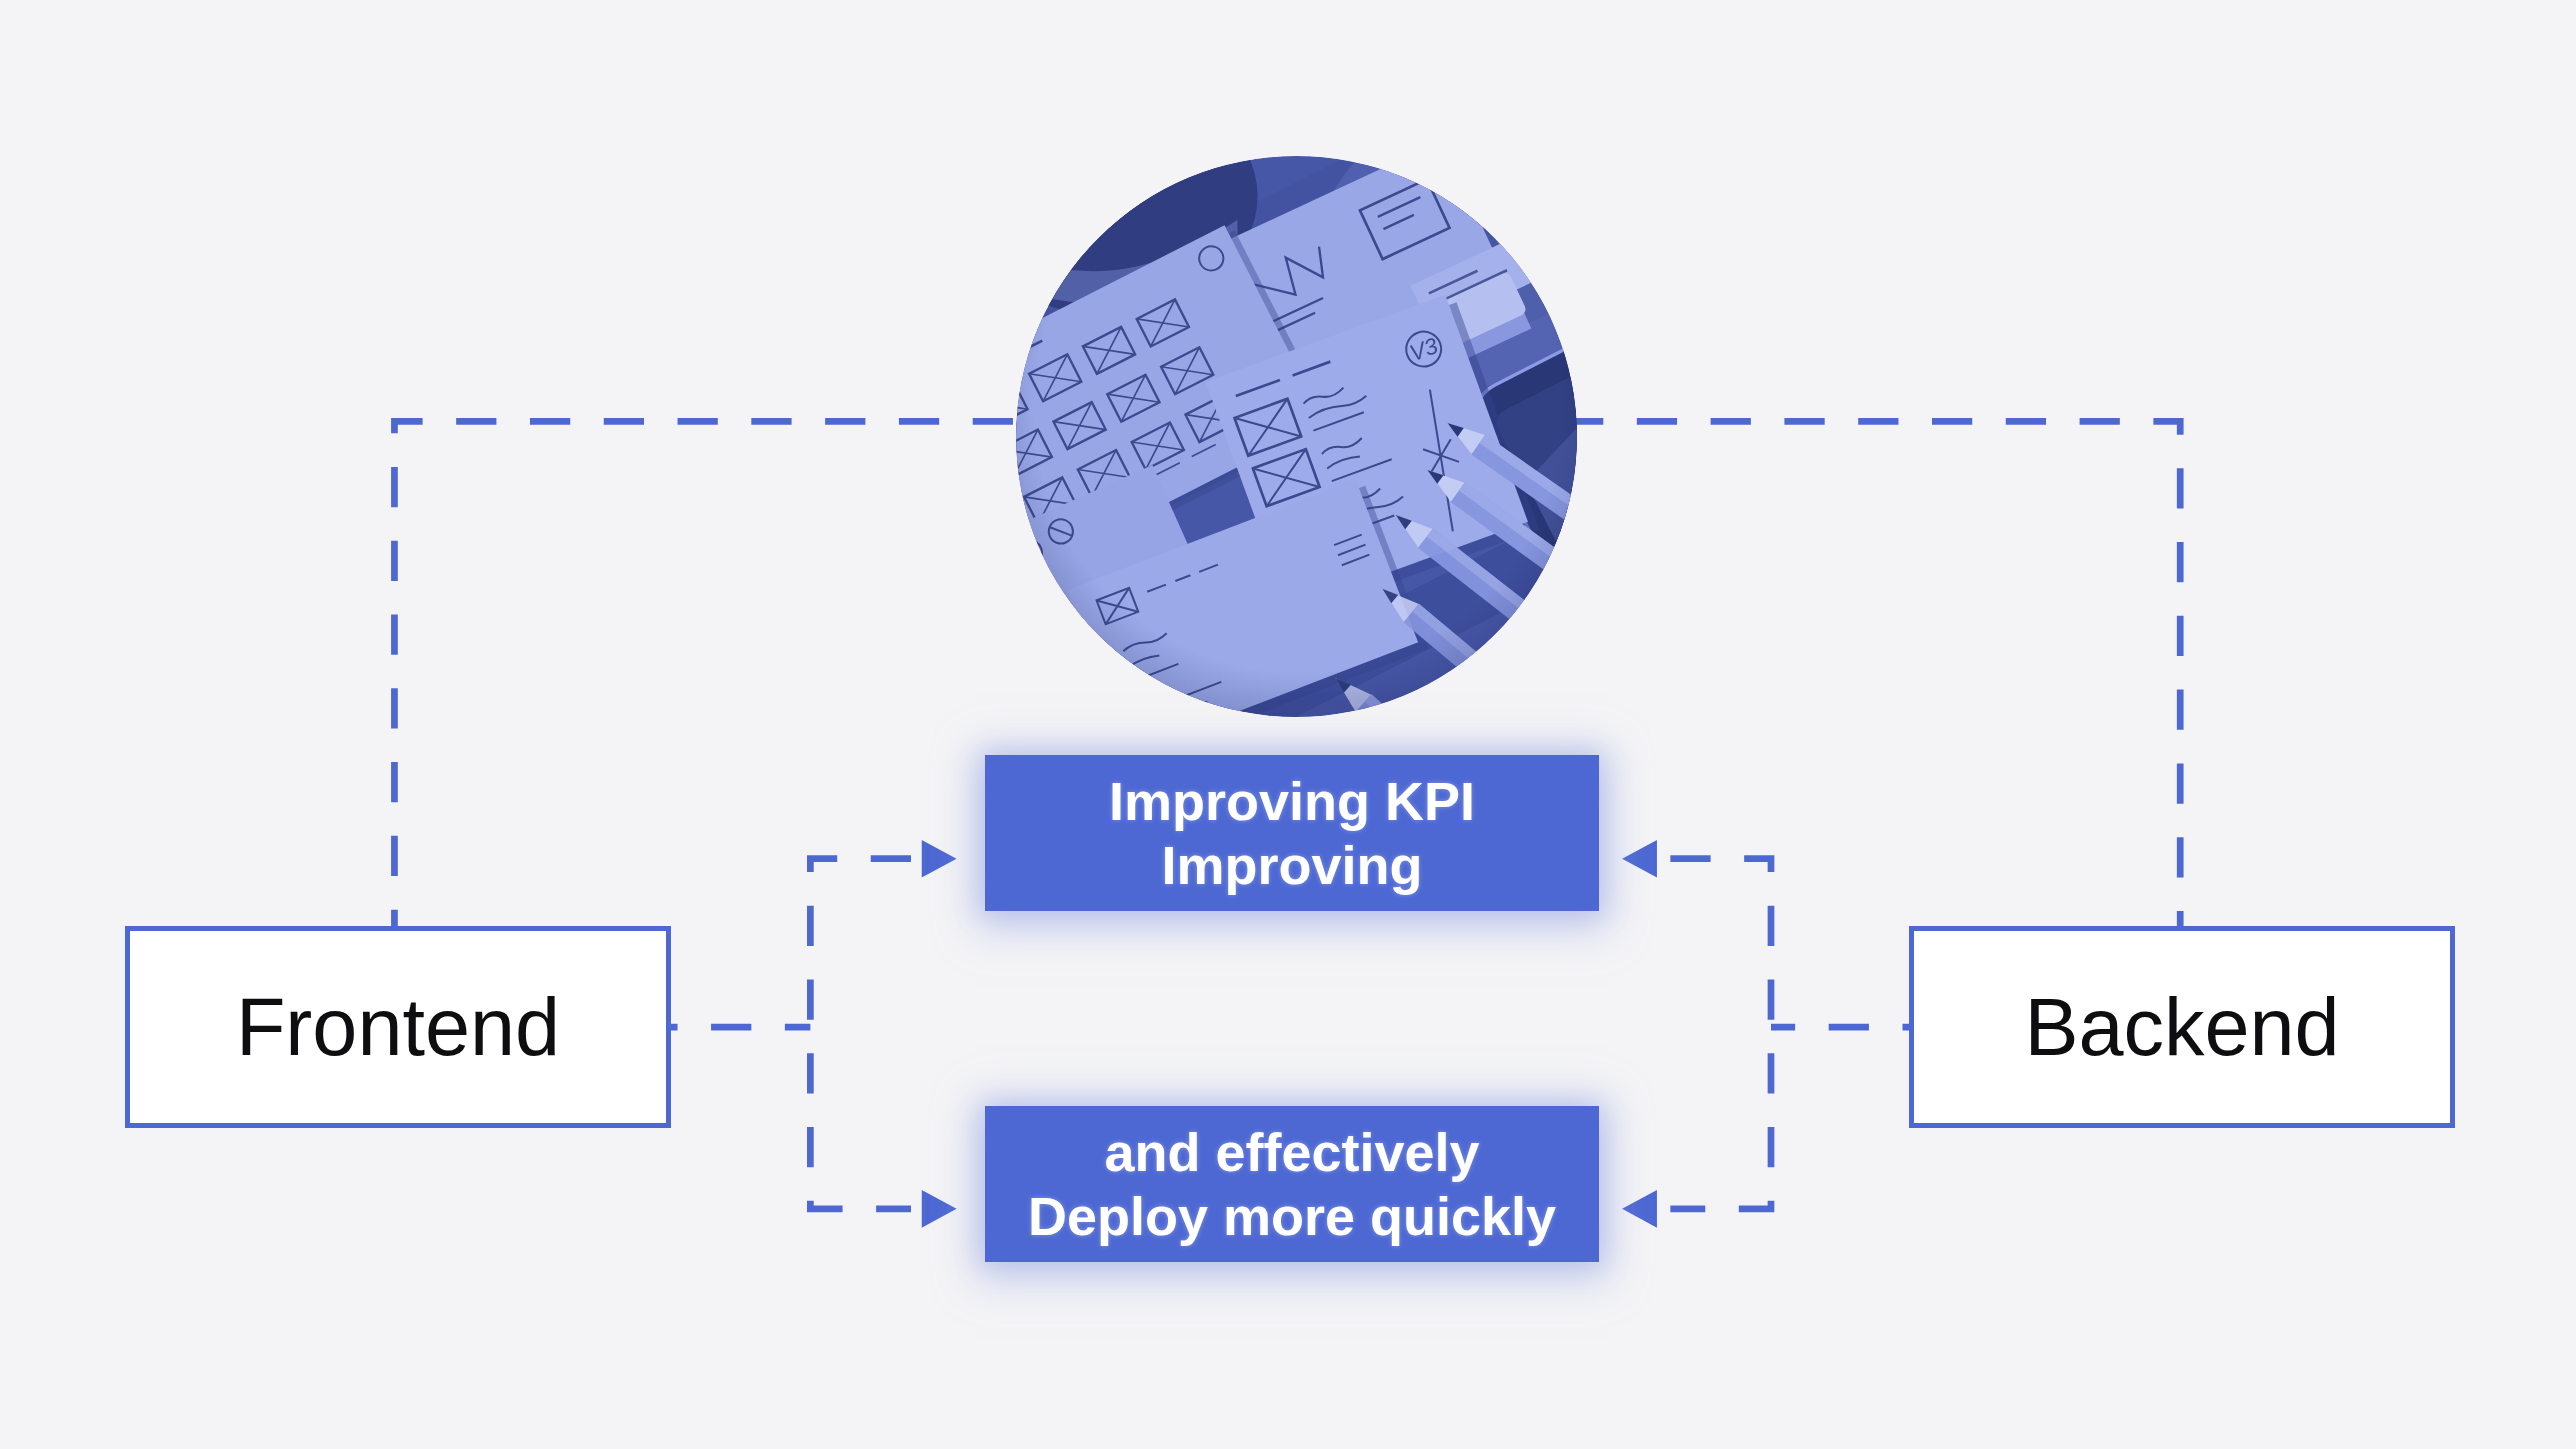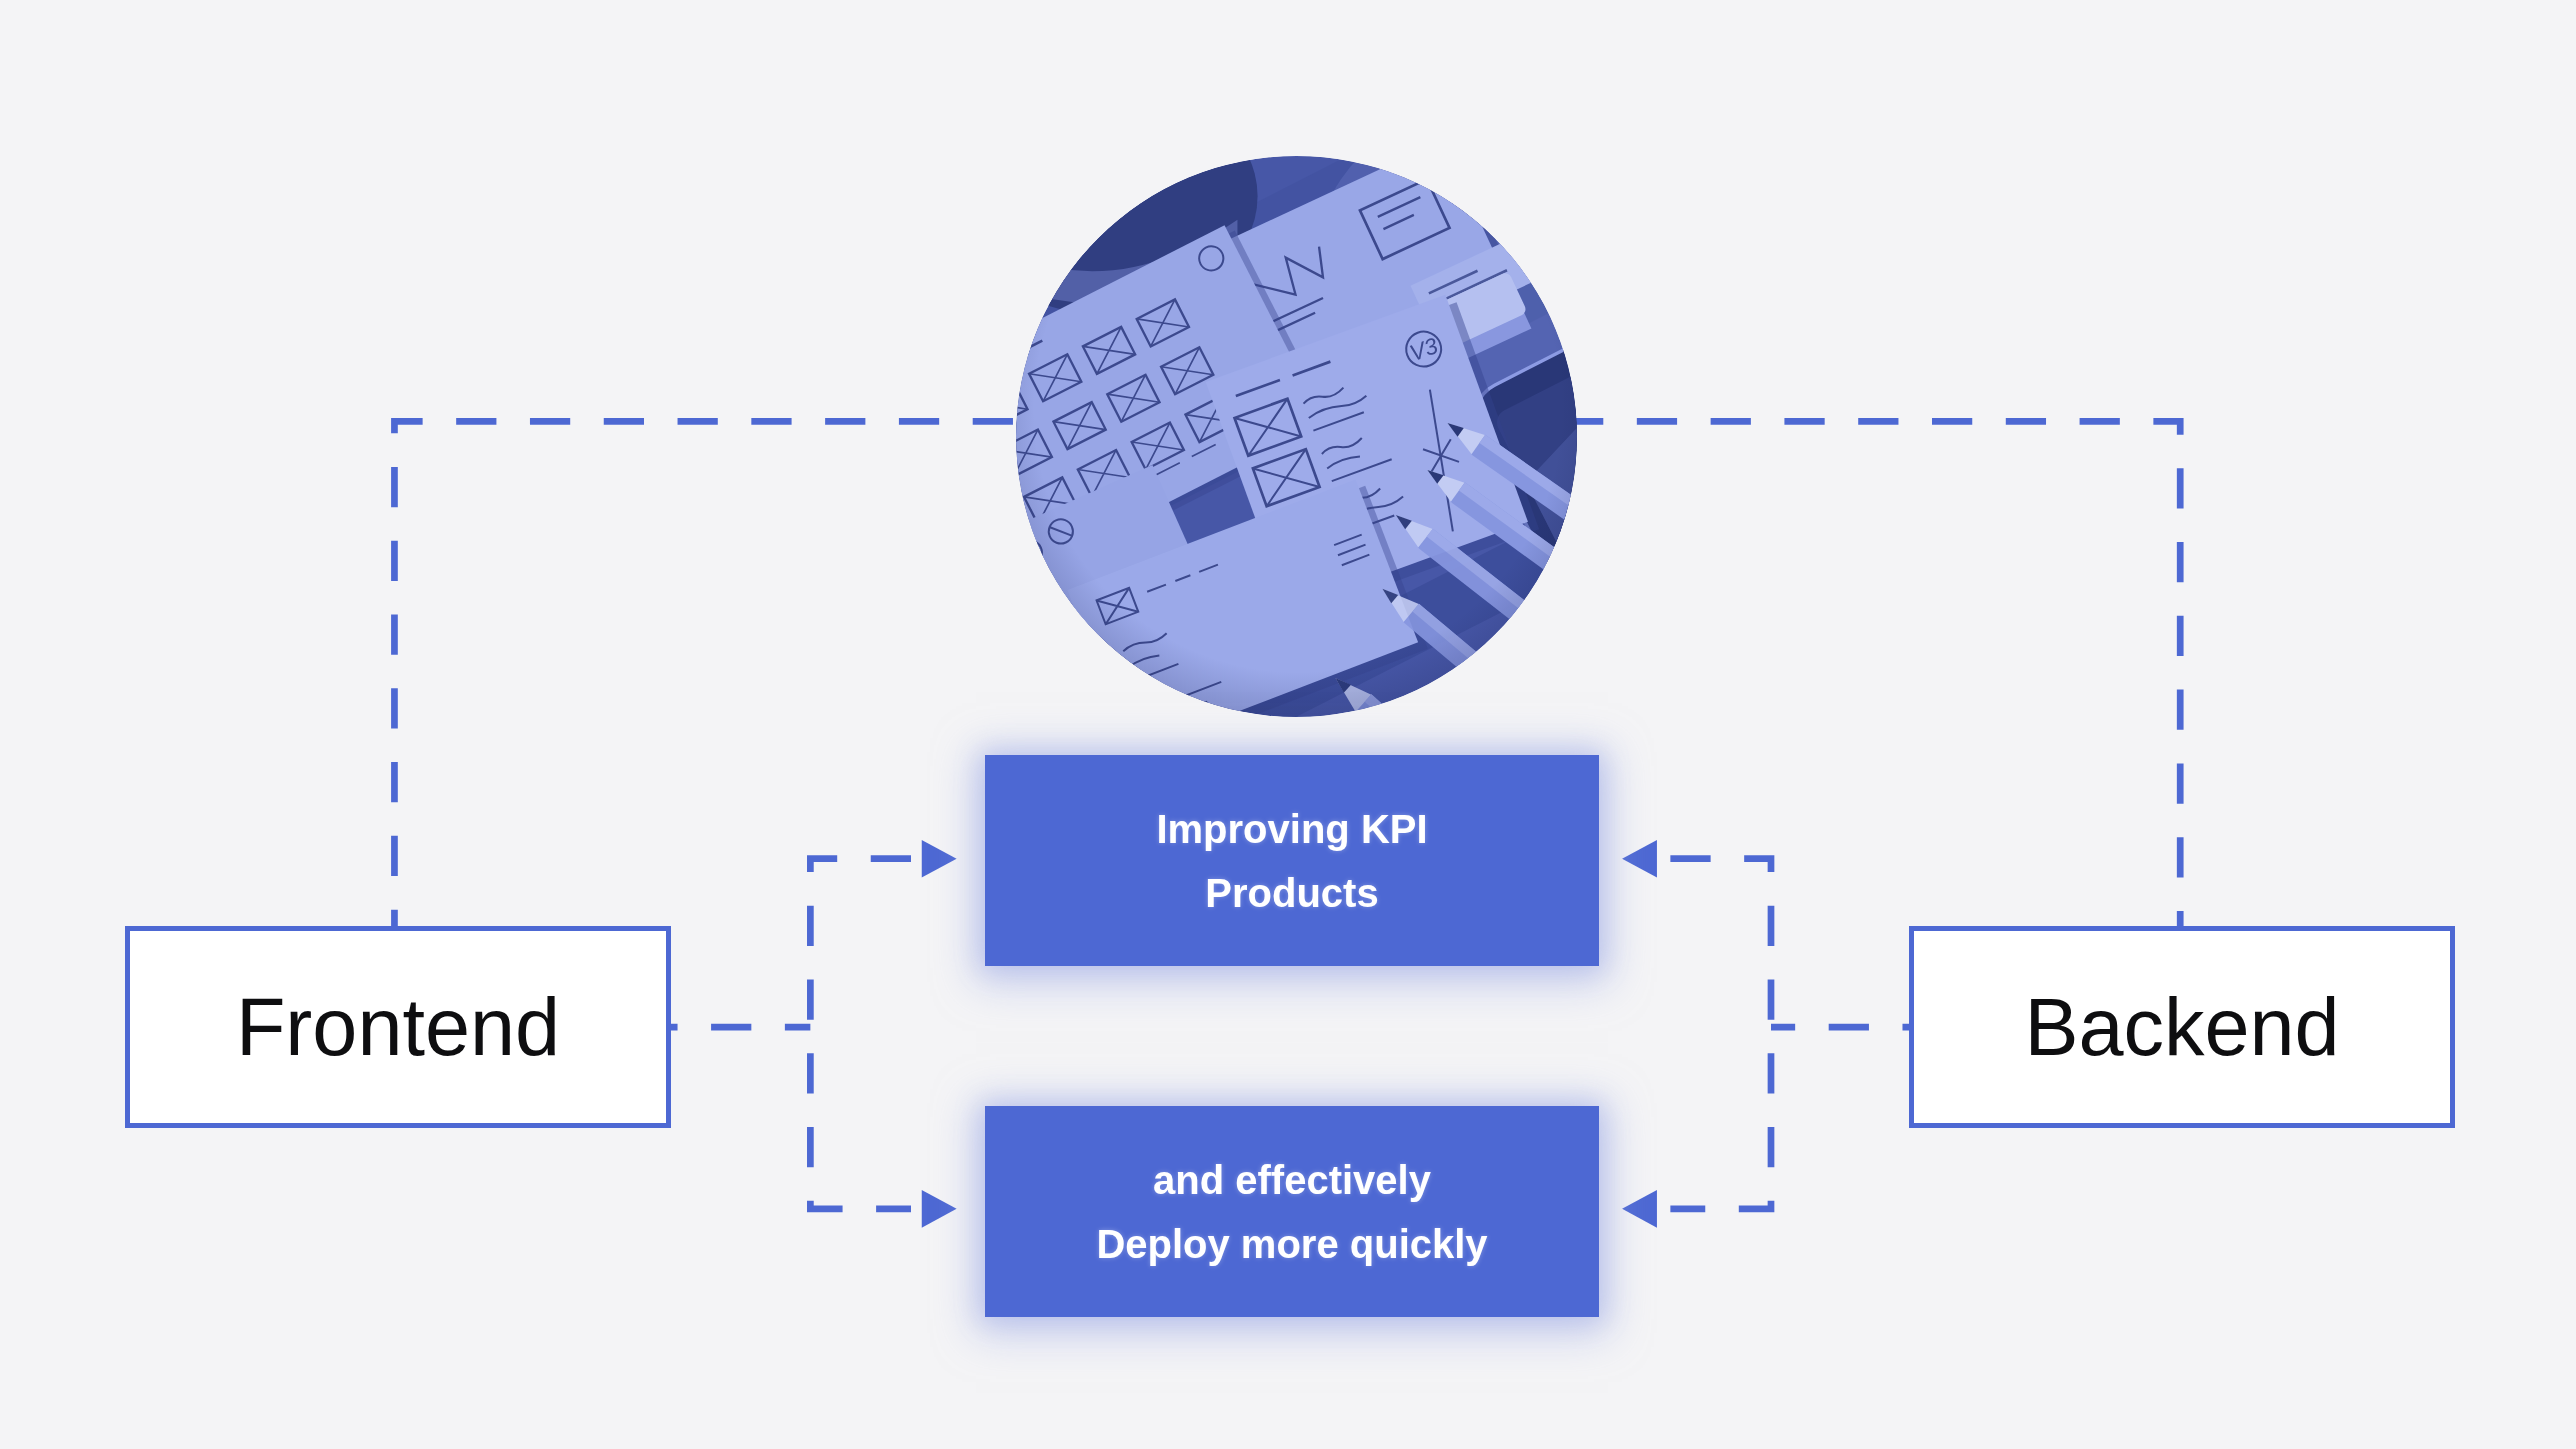--- a/index.html
+++ b/index.html
@@ -19,22 +19,22 @@
   .node{position:absolute;display:flex;align-items:center;justify-content:center;
         flex-direction:column;box-sizing:border-box;z-index:3;text-align:center;}
   .node-white{
     background:#ffffff;border:5.4px solid #4d68d3;
     width:546px;height:202px;top:926px;
     color:#0e0e10;font-size:81px;font-weight:400;letter-spacing:0px;line-height:1;
   }
   #frontend-node{left:125px;text-align:right;}
   #backend-node{left:1909px;}
   .node-blue{
-    background:#4d68d3;width:614px;height:211px;left:985px;
-    color:#ffffff;font-size:40px;font-weight:700;line-height:64px;
+    background:#4d68d3;width:614px;height:156px;left:985px;
+    color:#ffffff;font-size:54px;font-weight:700;line-height:64px;
     text-shadow:0 0 5.4px rgba(255,255,255,0.30);
     box-shadow:0 6.7px 40px 9.4px rgba(158,171,230,0.55), 0 0 23px 4px rgba(158,171,230,0.40);
     align-items:center;
   }
   #improving-kpi-node{top:755px;}
   #deploy-node{top:1106px;}
   .node span{display:block;}
 </style>
 </head>
 <body>
@@ -212,21 +212,21 @@
 
   <div class="node node-white" id="frontend-node">
     <span>Frontend</span>
   </div>
   <div class="node node-white" id="backend-node">
     <span>Backend</span>
   </div>
 
   <div class="node node-blue" id="improving-kpi-node">
     <span>Improving KPI</span>
-    <span>Products</span>
+    <span>Improving</span>
   </div>
   <div class="node node-blue" id="deploy-node">
     <span>and effectively</span>
     <span>Deploy more quickly</span>
   </div>
 
 </div>
 
 
 </body></html>

